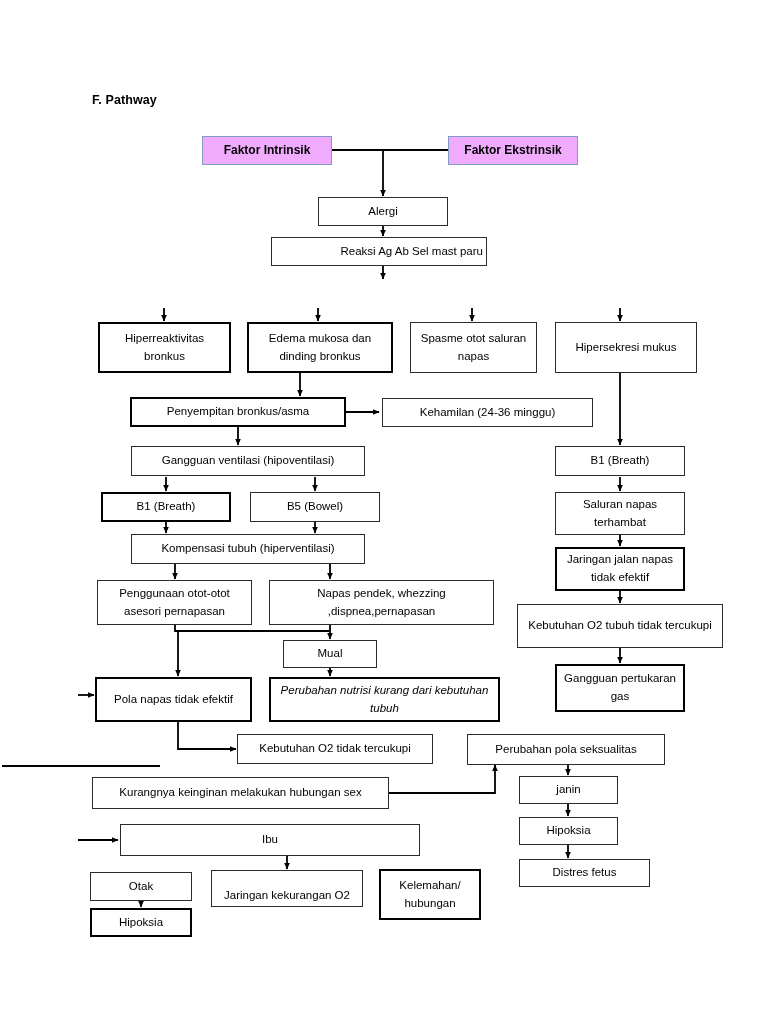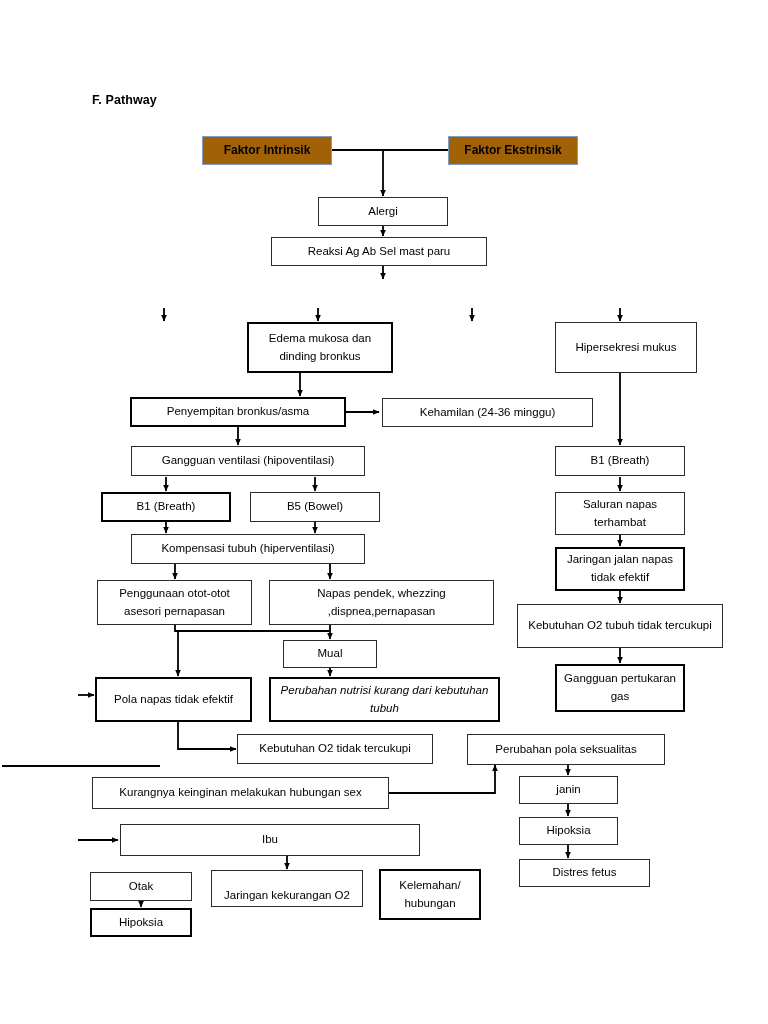--- a/index.html
+++ b/index.html
@@ -46,21 +46,21 @@
     border: 1px solid #2b2b2b;
     font-size: 11.5px;
     line-height: 1.55;
     padding: 1px 3px;
     z-index: 2;
   }
   .node.thick {
     border: 2.4px solid #000000;
   }
   .node.blue {
-    background: #a16207;
+    background: #f0abfc;
     border: 1px solid #7f9dc0;
     font-weight: bold;
     font-size: 12px;
   }
   .node .lbl {
     display: block;
     width: 100%;
   }
 </style>
 </head>
@@ -143,28 +143,34 @@
     <span class="lbl">Faktor Intrinsik</span>
   </div>
   <div class="node blue" style="left:448px; top:128px; width:130px; height:29px;">
     <span class="lbl">Faktor Ekstrinsik</span>
   </div>
 
   <div class="node" style="left:318px; top:189px; width:130px; height:29px;justify-content:center;">
     <span class="lbl">Alergi</span>
   </div>
 
-  <div class="node" style="left:271px; top:229px; width:216px; height:29px;">
+  <div class="node" style="left:271px; top:229px; width:216px; height:29px;text-align:right;">
     <span class="lbl">Reaksi Ag Ab Sel mast paru</span>
   </div>
 
 
+  <div class="node thick" style="left:98px; top:314px; width:133px; height:51px;">
+    <span class="lbl">Hiperreaktivitas bronkus</span>
+  </div>
   <div class="node thick" style="left:247px; top:314px; width:146px; height:51px;">
     <span class="lbl">Edema mukosa dan dinding bronkus</span>
   </div>
+  <div class="node" style="left:410px; top:314px; width:127px; height:51px;">
+    <span class="lbl">Spasme otot saluran napas</span>
+  </div>
   <div class="node" style="left:555px; top:314px; width:142px; height:51px;">
     <span class="lbl">Hipersekresi mukus</span>
   </div>
 
   <div class="node thick" style="left:130px; top:389px; width:216px; height:30px;">
     <span class="lbl">Penyempitan bronkus/asma</span>
   </div>
   <div class="node" style="left:382px; top:390px; width:211px; height:29px;">
     <span class="lbl">Kehamilan (24-36 minggu)</span>
   </div>

